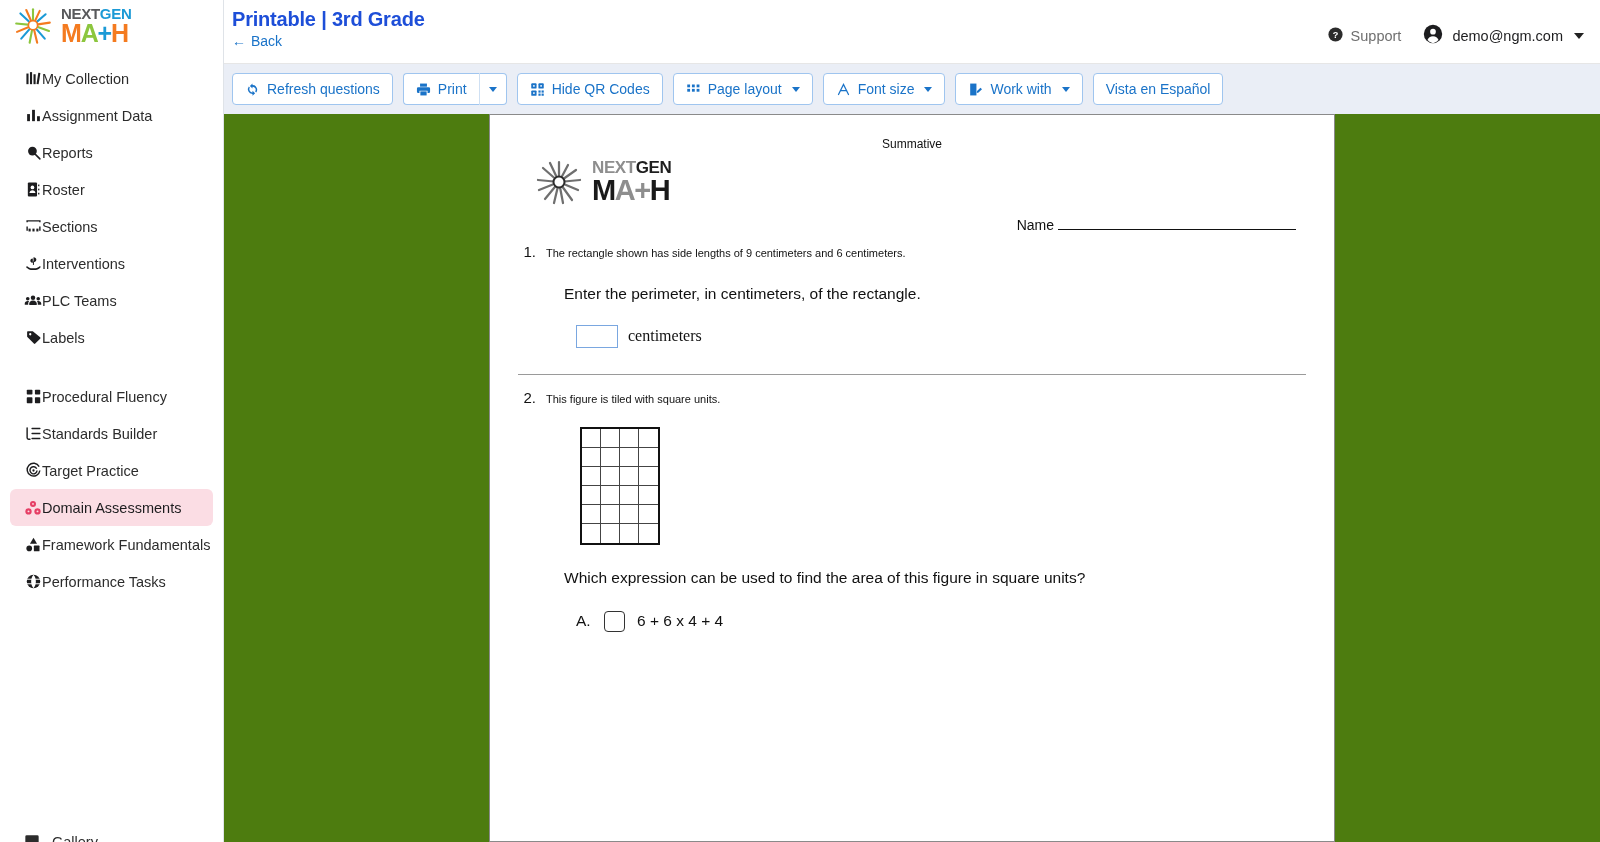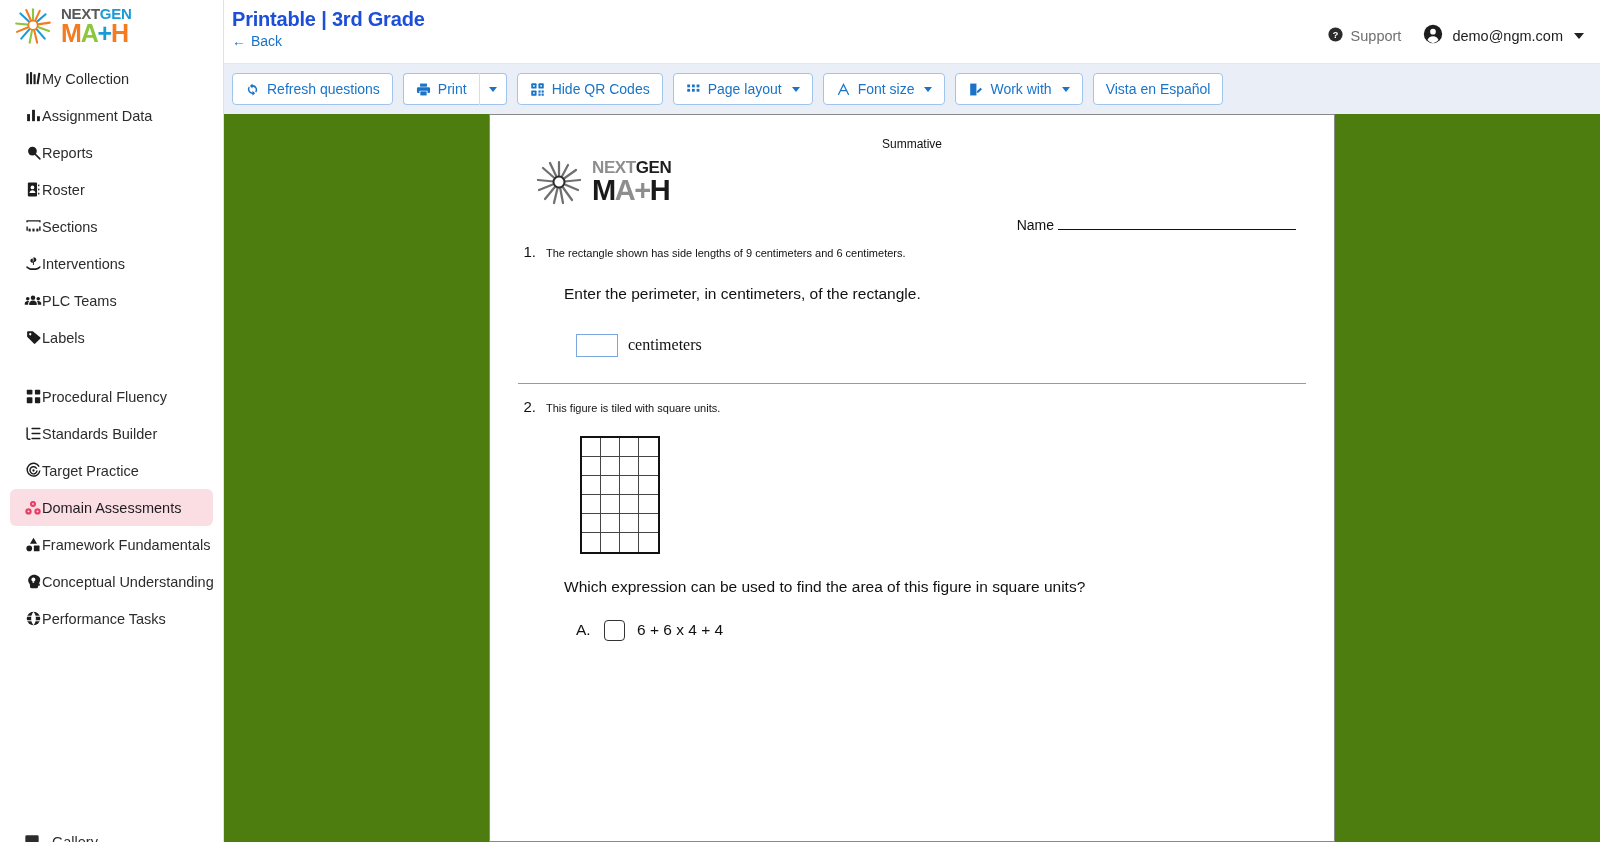--- a/index.html
+++ b/index.html
@@ -213,21 +213,21 @@
   .rect-shape {
     width: 174px; height: 93px;
     border: 2px solid #111;
     background: #fff;
   }
   .rect-right-label { font-size: 15.5px; margin-left: 6px; }
   .rect-bottom-label { font-size: 15.5px; width: 174px; text-align: center; margin-top: 6px; }
 
   .q-sub { font-size: 15.5px; margin-top: 24px; padding-left: 0; }
 
-  .answer-row { display: flex; align-items: center; gap: 10px; margin-top: 31px; padding-left: 12px; }
+  .answer-row { display: flex; align-items: center; gap: 10px; margin-top: 22px; padding-left: 12px; }
   .answer-box {
     width: 42px; height: 23px;
     border: 1px solid #7aa7e0;
     background: #ffffff;
   }
   .answer-unit { font-family: "Liberation Serif", serif; font-size: 16px; color: #111; }
 
   .divider { border-top: 1px solid #9a9a9a; margin: 26px 2px 0 2px; }
 
   .grid-fig { margin: 20px 0 0 16px; }
@@ -450,30 +450,20 @@
           <span class="nav-ico">
             <svg width="17" height="17" viewBox="0 0 24 24" fill="currentColor">
                 <path d="M12 2.5L17 11H7z"></path>
                 <circle cx="6" cy="17.5" r="4"></circle>
                 <rect x="12.5" y="13.5" width="8" height="8" rx="0.8"></rect>
               </svg>
           </span>
           <span class="nav-label">Framework Fundamentals</span>
         </div>
 
-        <div class="nav-item">
-          <span class="nav-ico">
-            <svg width="17" height="17" viewBox="0 0 24 24" fill="currentColor">
-                <path d="M13 2.5C8.3 2.5 4.5 6 4.5 10.4c0 2 .7 3.3 1.6 4.4.6.8.9 1.3.9 2.3v2.4c0 1.2 1 2 2.2 2h7.3c1.2 0 2-.9 2-2v-1.4h1.2c1 0 1.6-.9 1.2-1.8l-1-2.3c1-1.3 1.6-2.9 1.6-4.6C21.5 6 17.7 2.5 13 2.5z"></path>
-                <circle cx="11.8" cy="9.2" r="2.8" fill="#fff"></circle>
-                <rect x="10.7" y="11.6" width="2.2" height="2.2" fill="#fff"></rect>
-              </svg>
-          </span>
-          <span class="nav-label">Conceptual Understanding</span>
-        </div>
 
         <div class="nav-item">
           <span class="nav-ico">
             <svg width="17" height="17" viewBox="0 0 24 24" fill="currentColor">
                 <circle cx="12" cy="12" r="9.5"></circle>
                 <path d="M12 2.5c-2.2 2.4-3.3 5.6-3.3 9.5s1.1 7.1 3.3 9.5c2.2-2.4 3.3-5.6 3.3-9.5S14.2 4.9 12 2.5z" fill="#fff"></path>
                 <path d="M2.8 8.8h18.4M2.8 15.2h18.4" stroke="#fff" stroke-width="1.4"></path>
               </svg>
           </span>
           <span class="nav-label">Performance Tasks</span>

